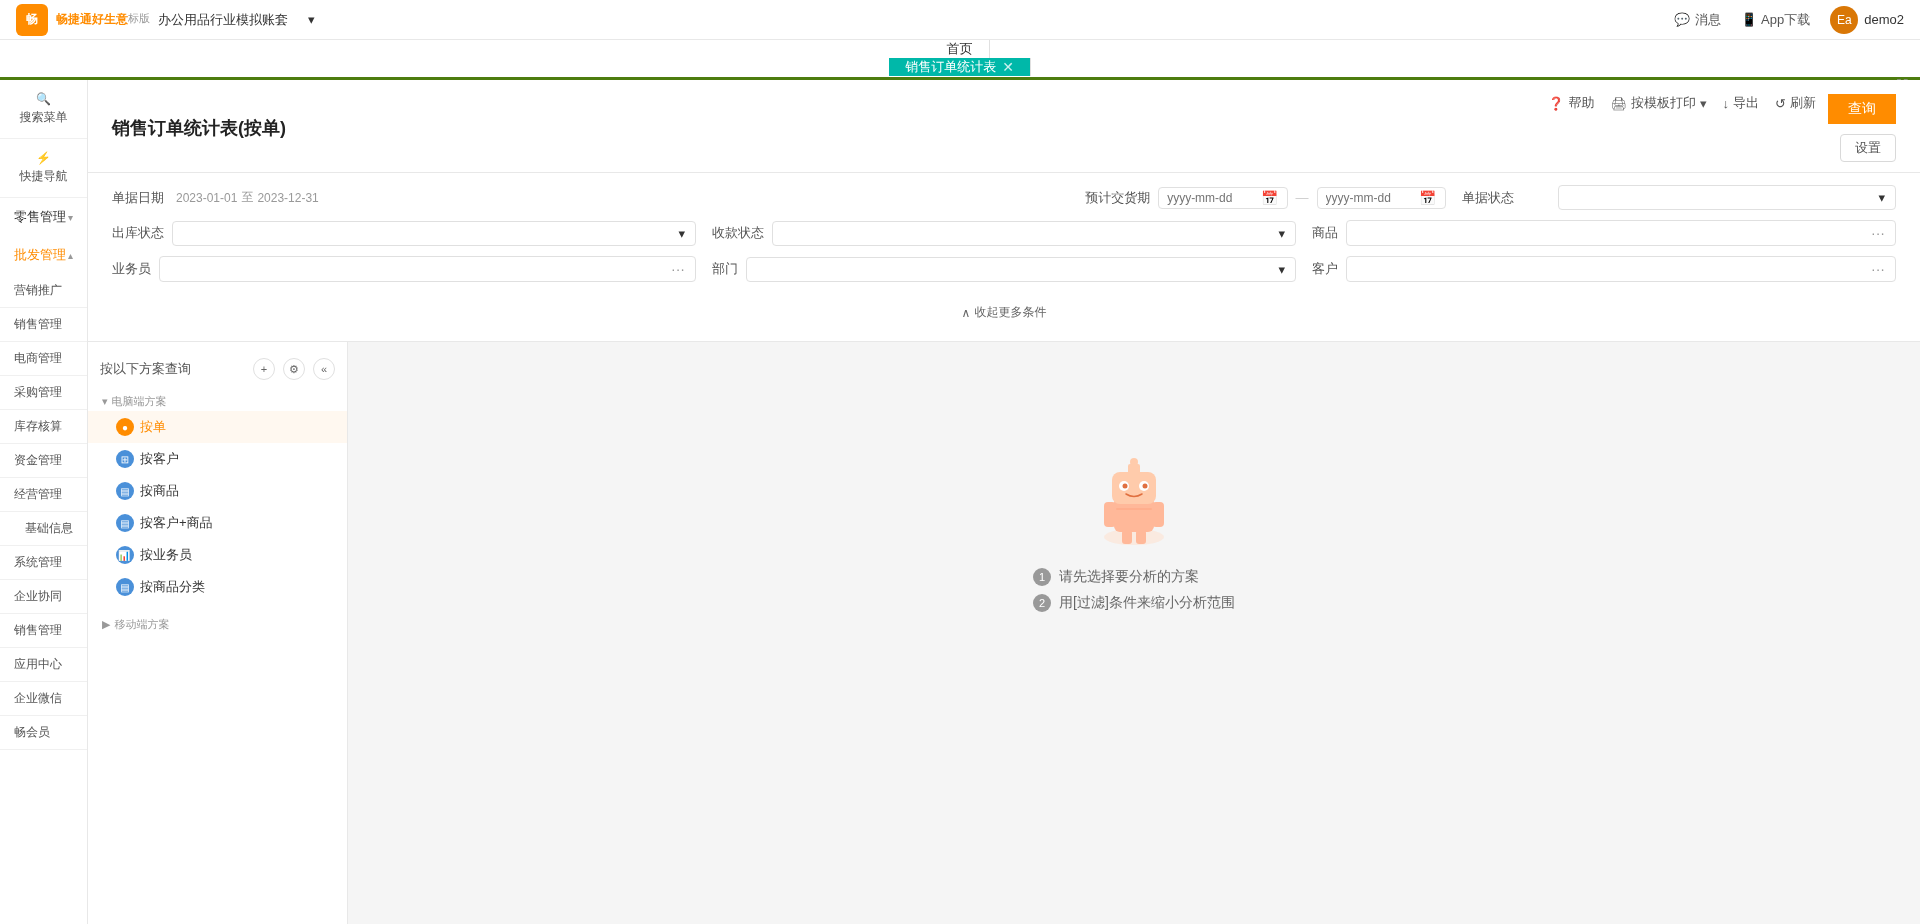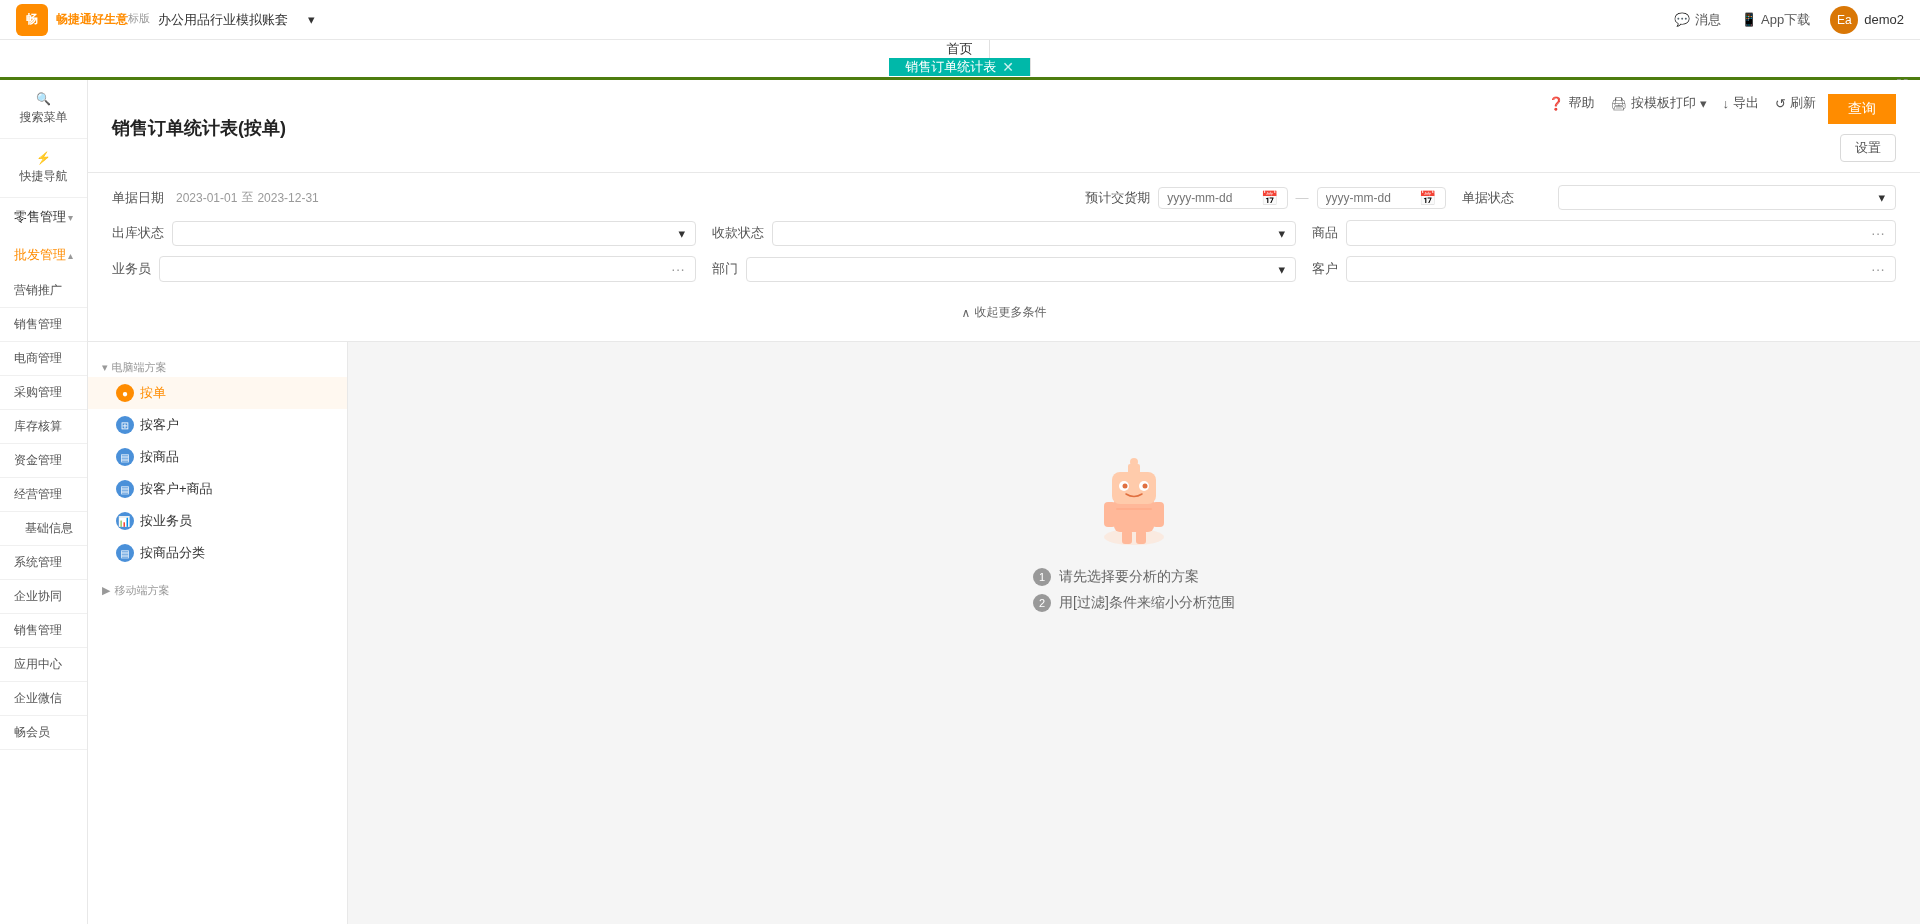--- a/index.html
+++ b/index.html
@@ -309,20 +309,28 @@
         <div class="collapse-btn">
           <span>∧</span>
           <span>收起更多条件</span>
         </div>
       </div>
     </div>
 
     <div class="split-layout">
 
       <div class="left-panel">
+        <div class="left-panel-header">
+          <span class="left-panel-title">按以下方案查询</span>
+          <div class="left-panel-icons">
+            <div class="panel-icon-btn">+</div>
+            <div class="panel-icon-btn">⚙</div>
+            <div class="panel-icon-btn">«</div>
+          </div>
+        </div>
 
         <div class="tree-category">
           <span class="expand-arrow">▾</span>
           <span>电脑端方案</span>
         </div>
 
         <div class="tree-item active">
           <div class="tree-item-icon" style="background:#ff8c00;">●</div>
           <span>按单</span>
         </div>

